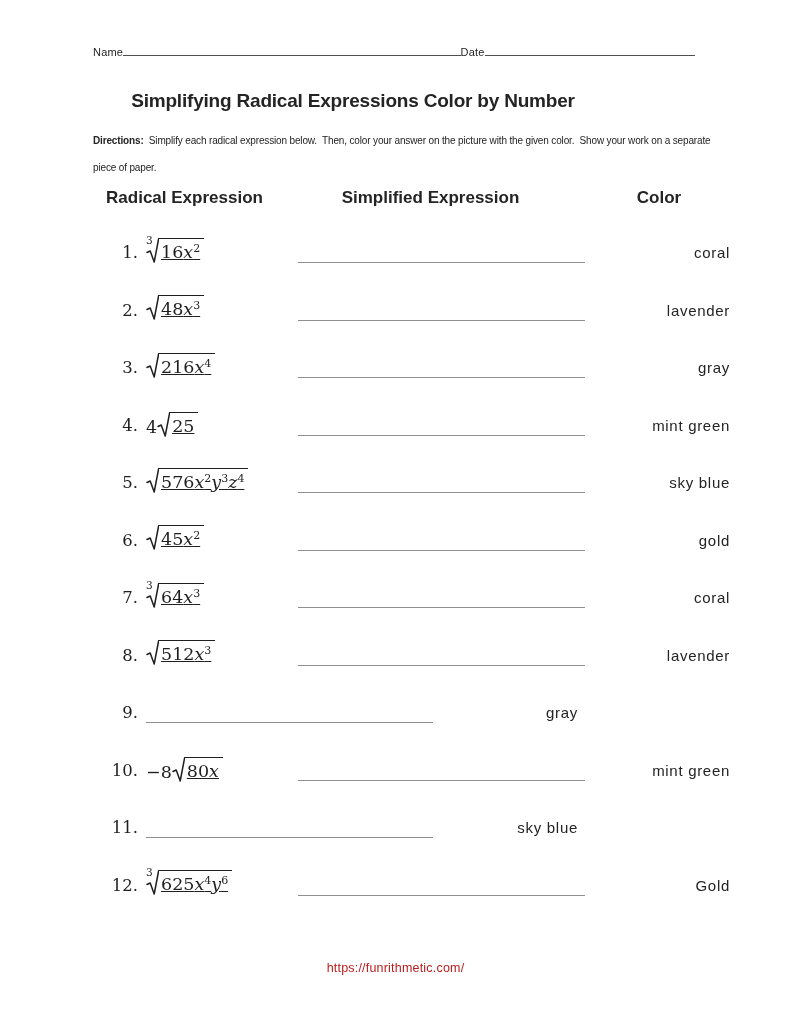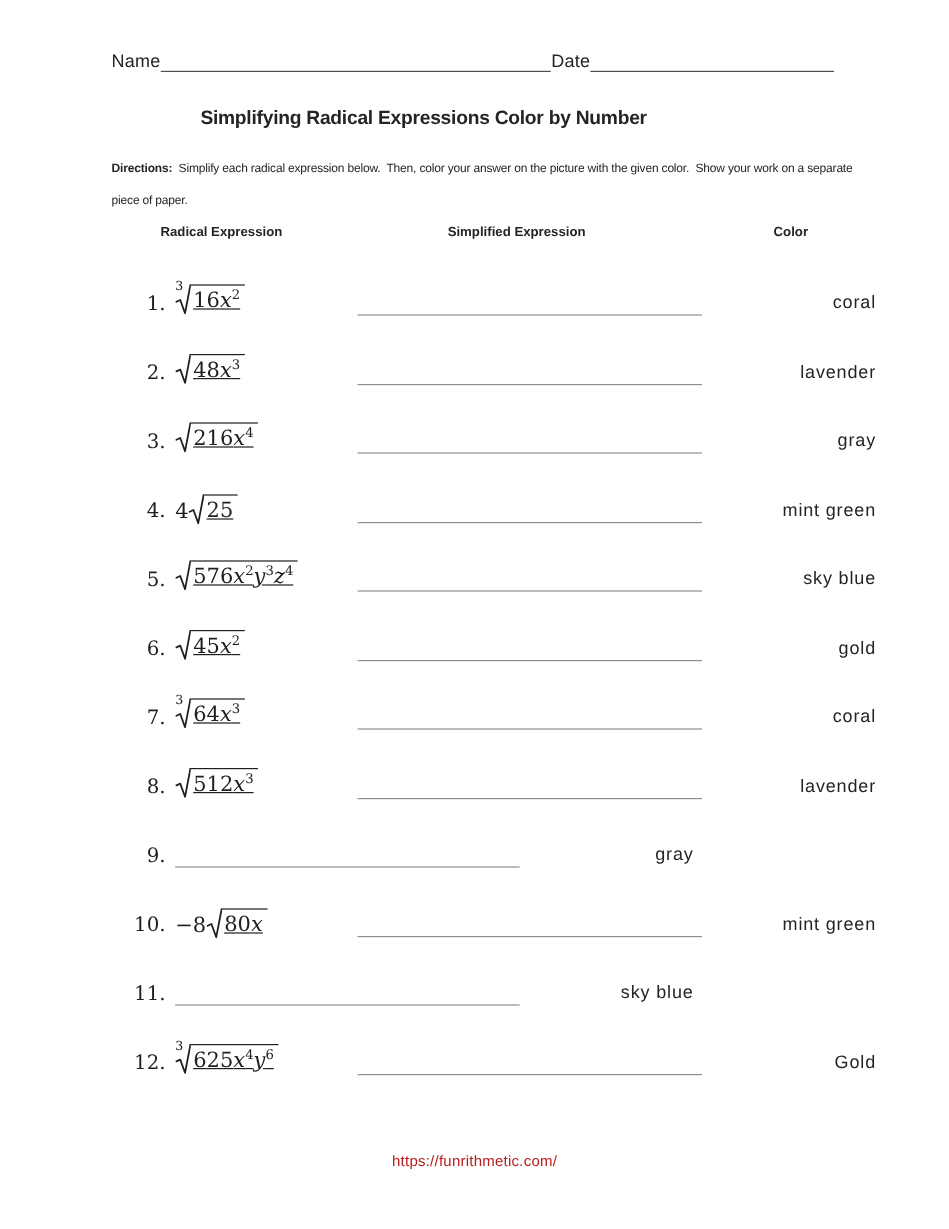--- a/index.html
+++ b/index.html
@@ -1,38 +1,38 @@
 <!DOCTYPE html>
 <html><head>
 <meta charset="utf-8">
 <style>
   html,body{margin:0;padding:0;background:#ffffff;}
   .page{position:relative;width:791px;height:1024px;background:#ffffff;overflow:hidden;
         font-family:"Liberation Sans",sans-serif;color:#242424;}
 
   
-  .name-date{position:absolute;top:44px;left:93px;width:602px;display:flex;align-items:flex-end;
-             font-size:15px;letter-spacing:0.2px;}
+  .name-date{position:absolute;top:44px;left:93px;width:602px;display:flex;align-items:center;
+             font-size:11px;letter-spacing:0.2px;}
   .nd-label{line-height:16px;flex:none;}
   .fill{border-bottom:1.3px solid #4f4f4f;height:6px;}
   .fill-name{flex:316;}
   .fill-date{flex:197;}
 
   
   .title{position:absolute;top:90px;left:93px;width:520px;margin:0;text-align:center;
-         font-size:16px;font-weight:bold;letter-spacing:-0.2px;}
+         font-size:19px;font-weight:bold;letter-spacing:-0.2px;}
 
   
   .directions{position:absolute;top:127px;left:93px;width:622px;margin:0;
               font-size:10px;line-height:27px;letter-spacing:-0.15px;}
   .directions .dtext{white-space:pre-wrap;}
 
   
   .col-headers{position:absolute;top:188px;left:0;width:791px;height:20px;
-               font-weight:bold;font-size:11px;}
+               font-weight:bold;font-size:17px;}
   .ch{position:absolute;top:0;text-align:center;}
   .ch-1{left:93px;width:183px;}
   .ch-2{left:298px;width:265px;}
   .ch-3{left:589px;width:140px;}
 
   
   .rows{position:absolute;top:224px;left:0;width:791px;}
   .row{display:flex;align-items:center;height:57.5px;padding-left:93px;box-sizing:border-box;}
   .row-num{flex:none;width:45px;text-align:right;margin-right:8px;
            font-family:"DejaVu Serif",serif;font-size:16.5px;color:#1f1f1f;}

